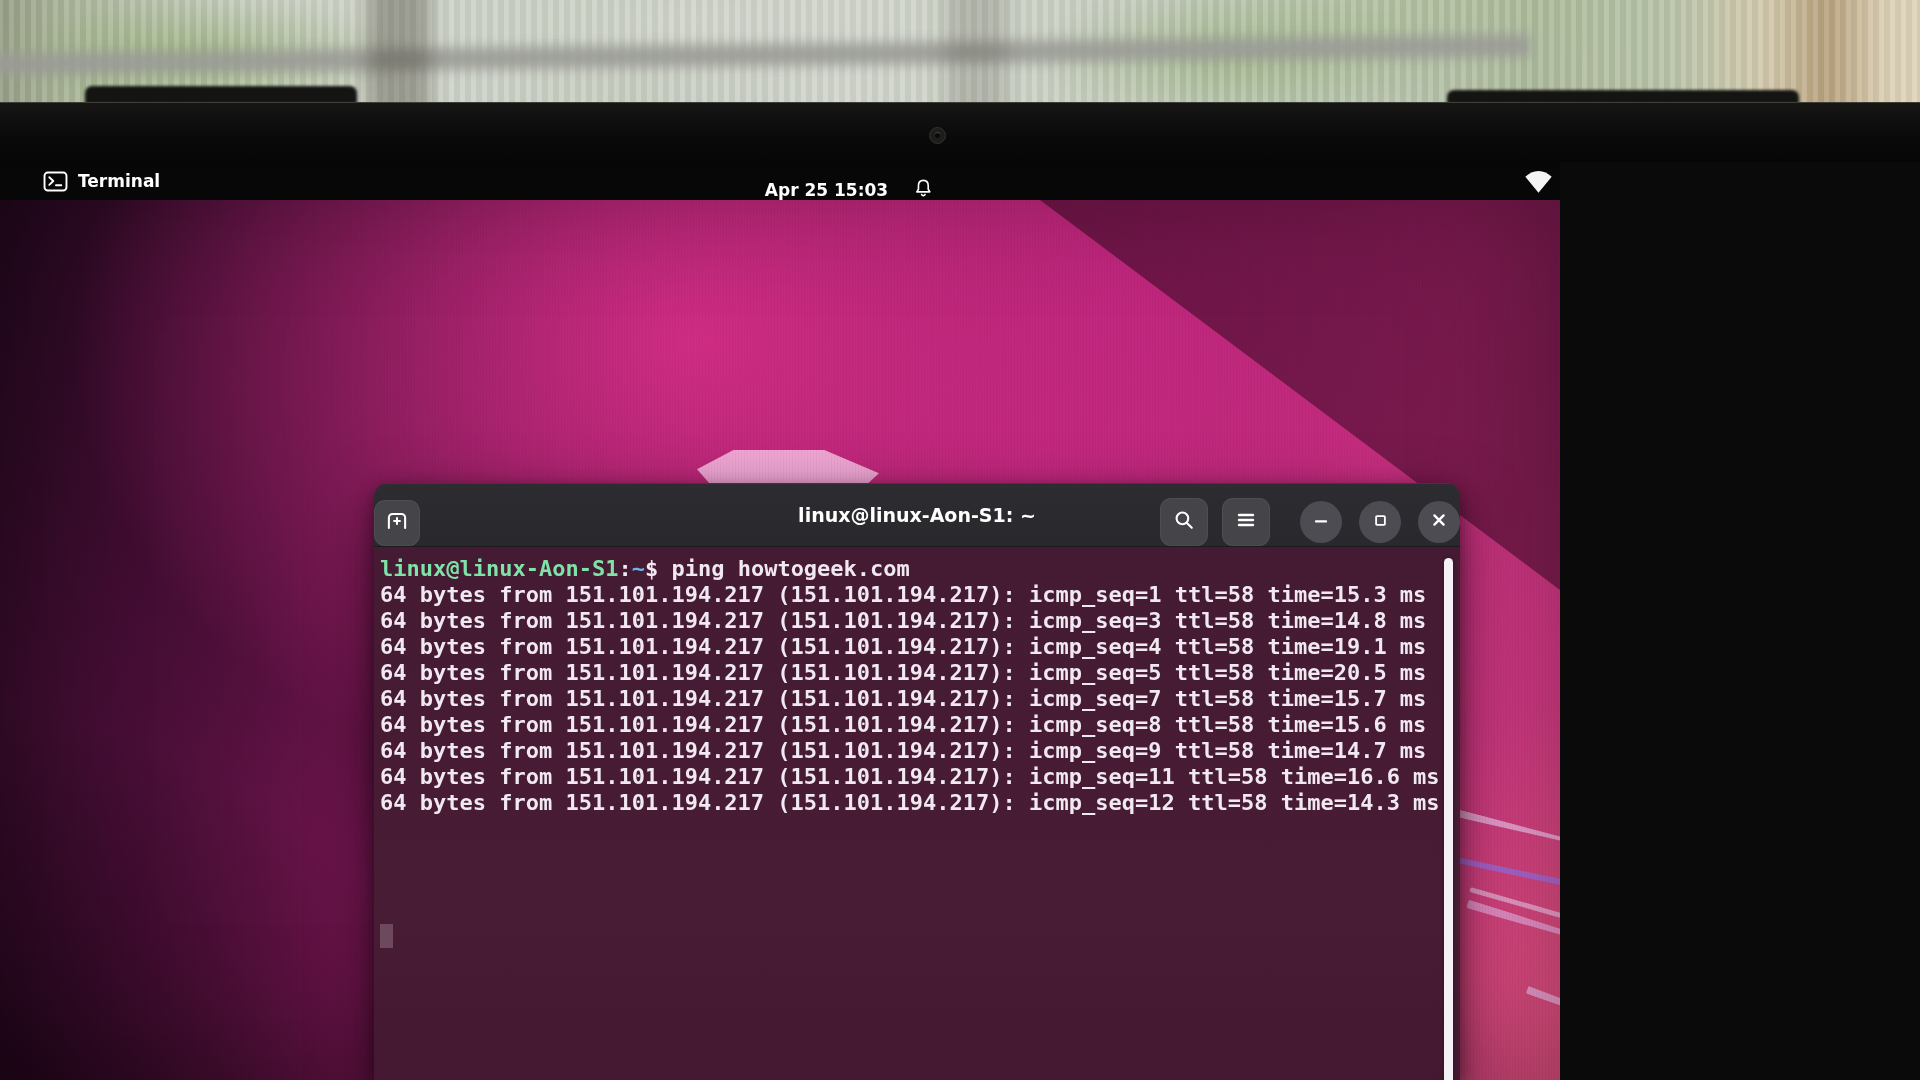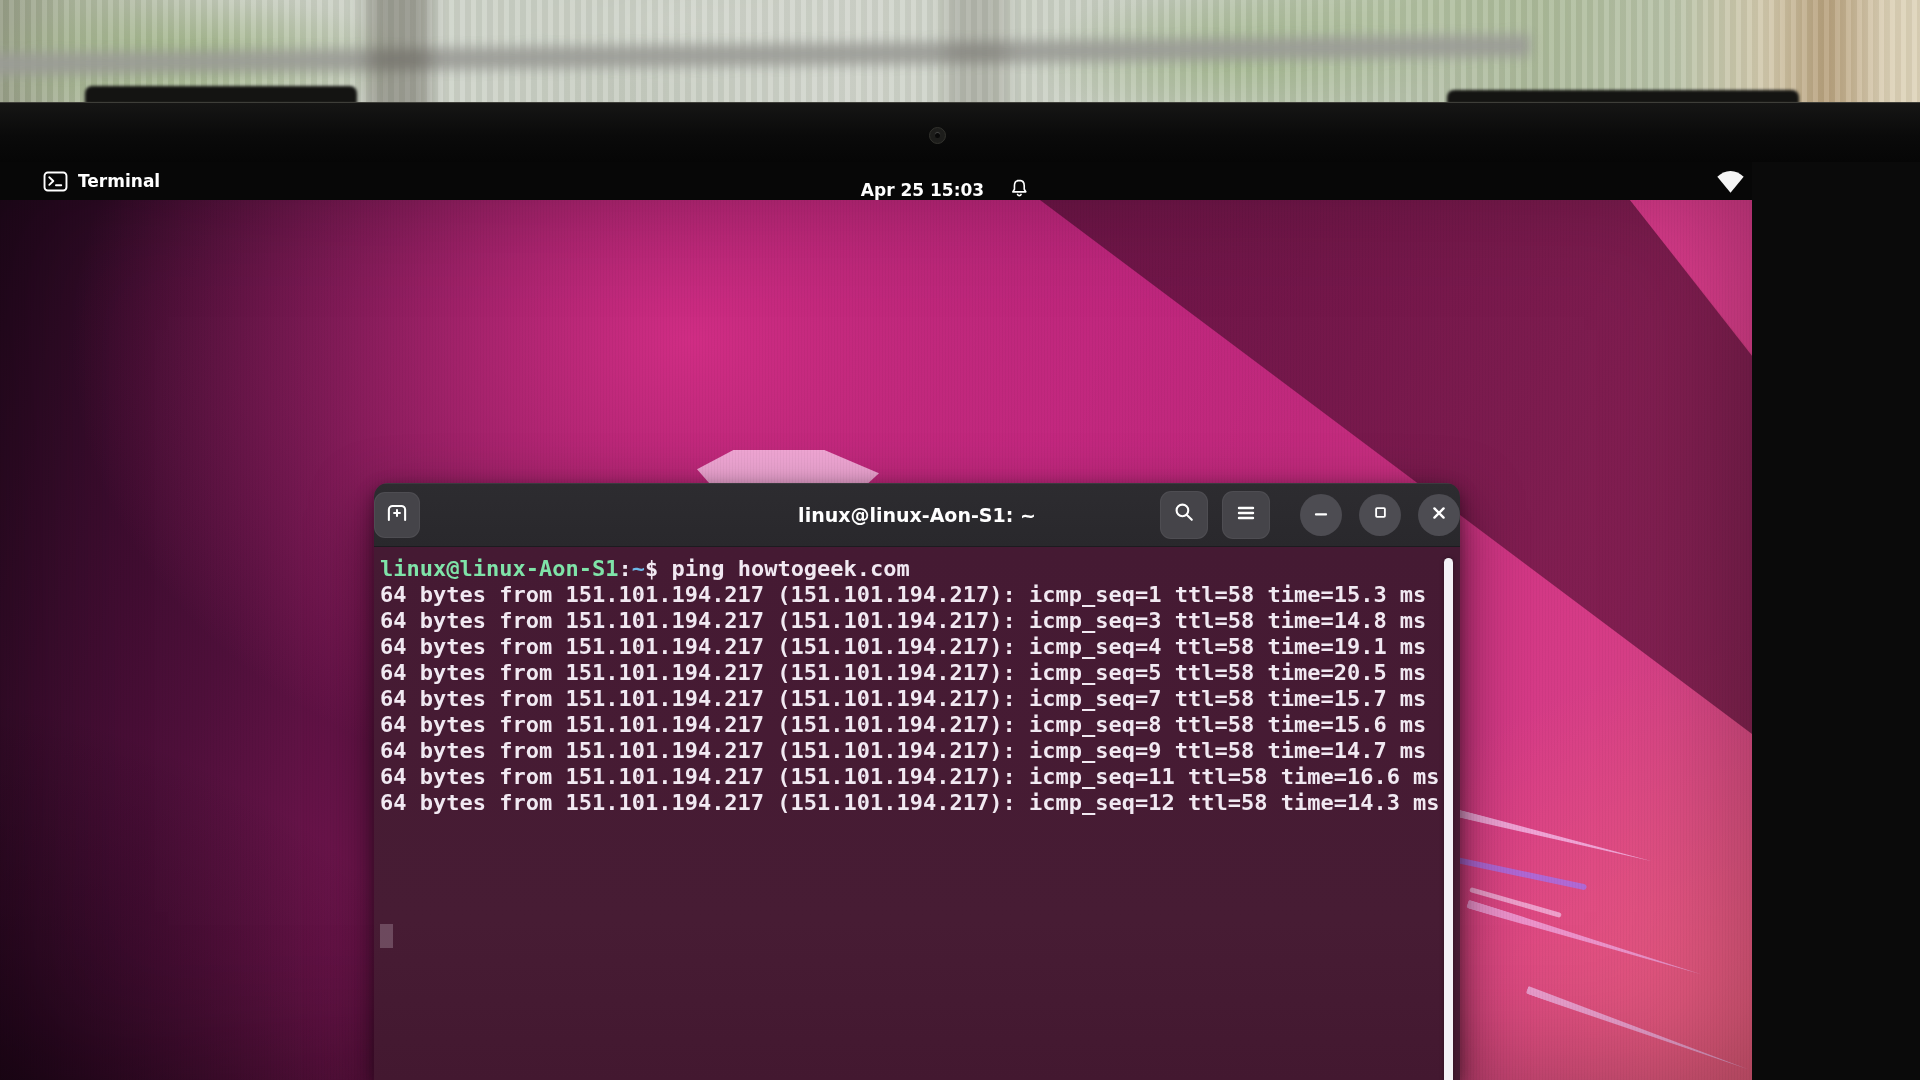--- a/index.html
+++ b/index.html
@@ -31,21 +31,21 @@
 
   
   .bezel{position:absolute;left:0;top:102px;width:1920px;height:60px;
          background:linear-gradient(#161615,#0a0a0a 55%,#060606);border-top:1px solid #3e3e39}
   .webcam{position:absolute;left:929px;top:24px;width:17px;height:17px;border-radius:50%;
           background:#1d1d1b;border:1px solid #32322d}
   .webcam::after{content:"";position:absolute;left:5px;top:5px;width:5px;height:5px;border-radius:50%;
           background:#090909;box-shadow:0 -1px 1px rgba(120,120,120,.5)}
 
   
-  .screen{position:absolute;left:0;top:162px;width:1752px;height:918px;overflow:hidden}
+  .screen{position:absolute;left:0;top:162px;width:1560px;height:918px;overflow:hidden}
   .screen::after{content:"";position:absolute;inset:0;pointer-events:none;
     box-shadow:inset 0 0 140px rgba(0,0,0,.35);
     background:repeating-linear-gradient(90deg, rgba(0,0,0,.03) 0 1px, transparent 1px 3px)}
 
   
   .topbar{position:absolute;left:0;top:0;width:100%;height:38px;background:var(--topbar-bg);
           color:#fff;z-index:5}
   .topbar-left{position:absolute;left:43px;top:0;height:38px;display:flex;align-items:center;gap:10px;
                font-size:17px;font-weight:700}
   .topbar-center{position:absolute;left:calc(50% + 70px);transform:translateX(-50%);top:0;height:38px;
@@ -68,21 +68,21 @@
       background:linear-gradient(180deg, rgba(226,62,146,.5), rgba(232,84,150,.35))}
   .wp-hex{position:absolute;left:697px;top:250px;width:182px;height:40px;background:#f0a6d4;
       clip-path:polygon(10% 100%,0 48%,20% 0,70% 0,100% 58%,90% 100%)}
   .blade{position:absolute;border-radius:3px}
 
   
   .terminal{position:absolute;left:374px;top:321px;width:1086px;height:597px;border-radius:14px 14px 0 0;
             overflow:hidden;box-shadow:0 22px 60px rgba(0,0,0,.5),0 6px 18px rgba(0,0,0,.45);z-index:4}
   .headerbar{position:relative;height:64px;background:linear-gradient(var(--terminal-header),#29282c);
              border-bottom:1px solid #1c1b1f;box-shadow:inset 0 1px 0 rgba(255,255,255,.07);
-             display:flex;align-items:center;padding:0 0}
+             display:flex;align-items:flex-end;padding:0 0}
   .hb-title{position:absolute;left:50%;top:50%;transform:translate(-50%,-50%);
             color:#fff;font-size:19px;font-weight:700;white-space:nowrap}
   .hb-btn{width:46px;height:46px;border:1px solid rgba(255,255,255,.05);border-radius:11px;
           background:#454449;display:flex;align-items:center;justify-content:center;cursor:pointer}
   .hb-right{margin-left:auto;display:flex;align-items:center}
   .hb-btn.square{width:48px;height:48px}
   .hb-circle{width:42px;height:42px;border-radius:50%;background:#4d4c52;border:none;
              display:flex;align-items:center;justify-content:center;cursor:pointer}
   .gap14{margin-left:14px}.gap17{margin-left:17px}.gap30{margin-left:30px}
 

